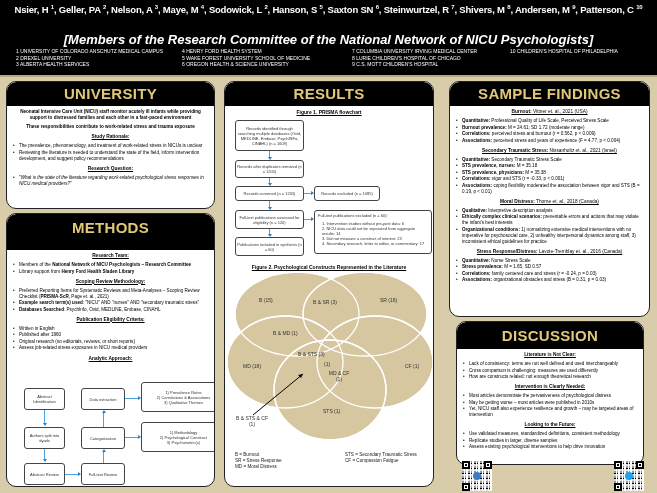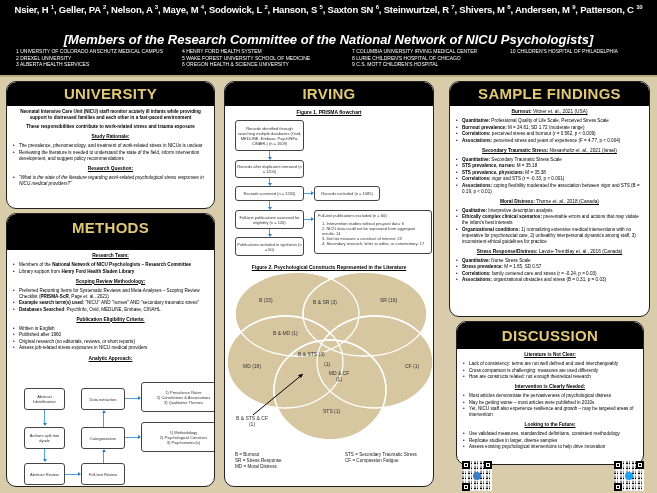--- a/index.html
+++ b/index.html
@@ -151,21 +151,21 @@
       <div class="arrow-v" style="left:96px; top:199px; height:14px;"></div>
       <div class="ah-u" style="left:94.5px; top:196px;"></div>
       <div class="arrow-h" style="left:118px; top:184px; width:13px;"></div>
       <div class="ah-r" style="left:131px; top:182px;"></div>
       <div class="arrow-h" style="left:118px; top:223px; width:13px;"></div>
       <div class="ah-r" style="left:131px; top:221px;"></div>
     </div>
   </div>
 
   <div class="panel" style="left:224px; top:4px; width:210px; height:406px;">
-    <div class="panel-head">IRVING</div>
+    <div class="panel-head">RESULTS</div>
     <div class="fig-title" style="top:27px;">Figure 1. PRISMA flowchart</div>
 
     <div class="fbox" style="left:10px; top:38px; width:69px; height:31px;">Records identified through searching multiple databases (Ovid, MEDLINE, Embase, PsychINFo, CINAHL) (n = 1609)</div>
     <div class="fbox" style="left:10px; top:78px; width:69px; height:18px;">Records after duplicates removed (n = 1205)</div>
     <div class="fbox" style="left:10px; top:104px; width:69px; height:15px;">Records screened (n = 1205)</div>
     <div class="fbox" style="left:89px; top:104px; width:66px; height:15px;">Records excluded (n = 1085)</div>
     <div class="fbox" style="left:10px; top:128px; width:69px; height:19px;">Full-text publications assessed for eligibility (n = 120)</div>
     <div class="fbox" style="left:89px; top:128px; width:118px; height:44px; display:block; text-align:left; padding:2px 3px;">
       <div style="margin-bottom:3px;">Full-text publications excluded (n = 60):</div>
       <div style="padding-left:4px;">

